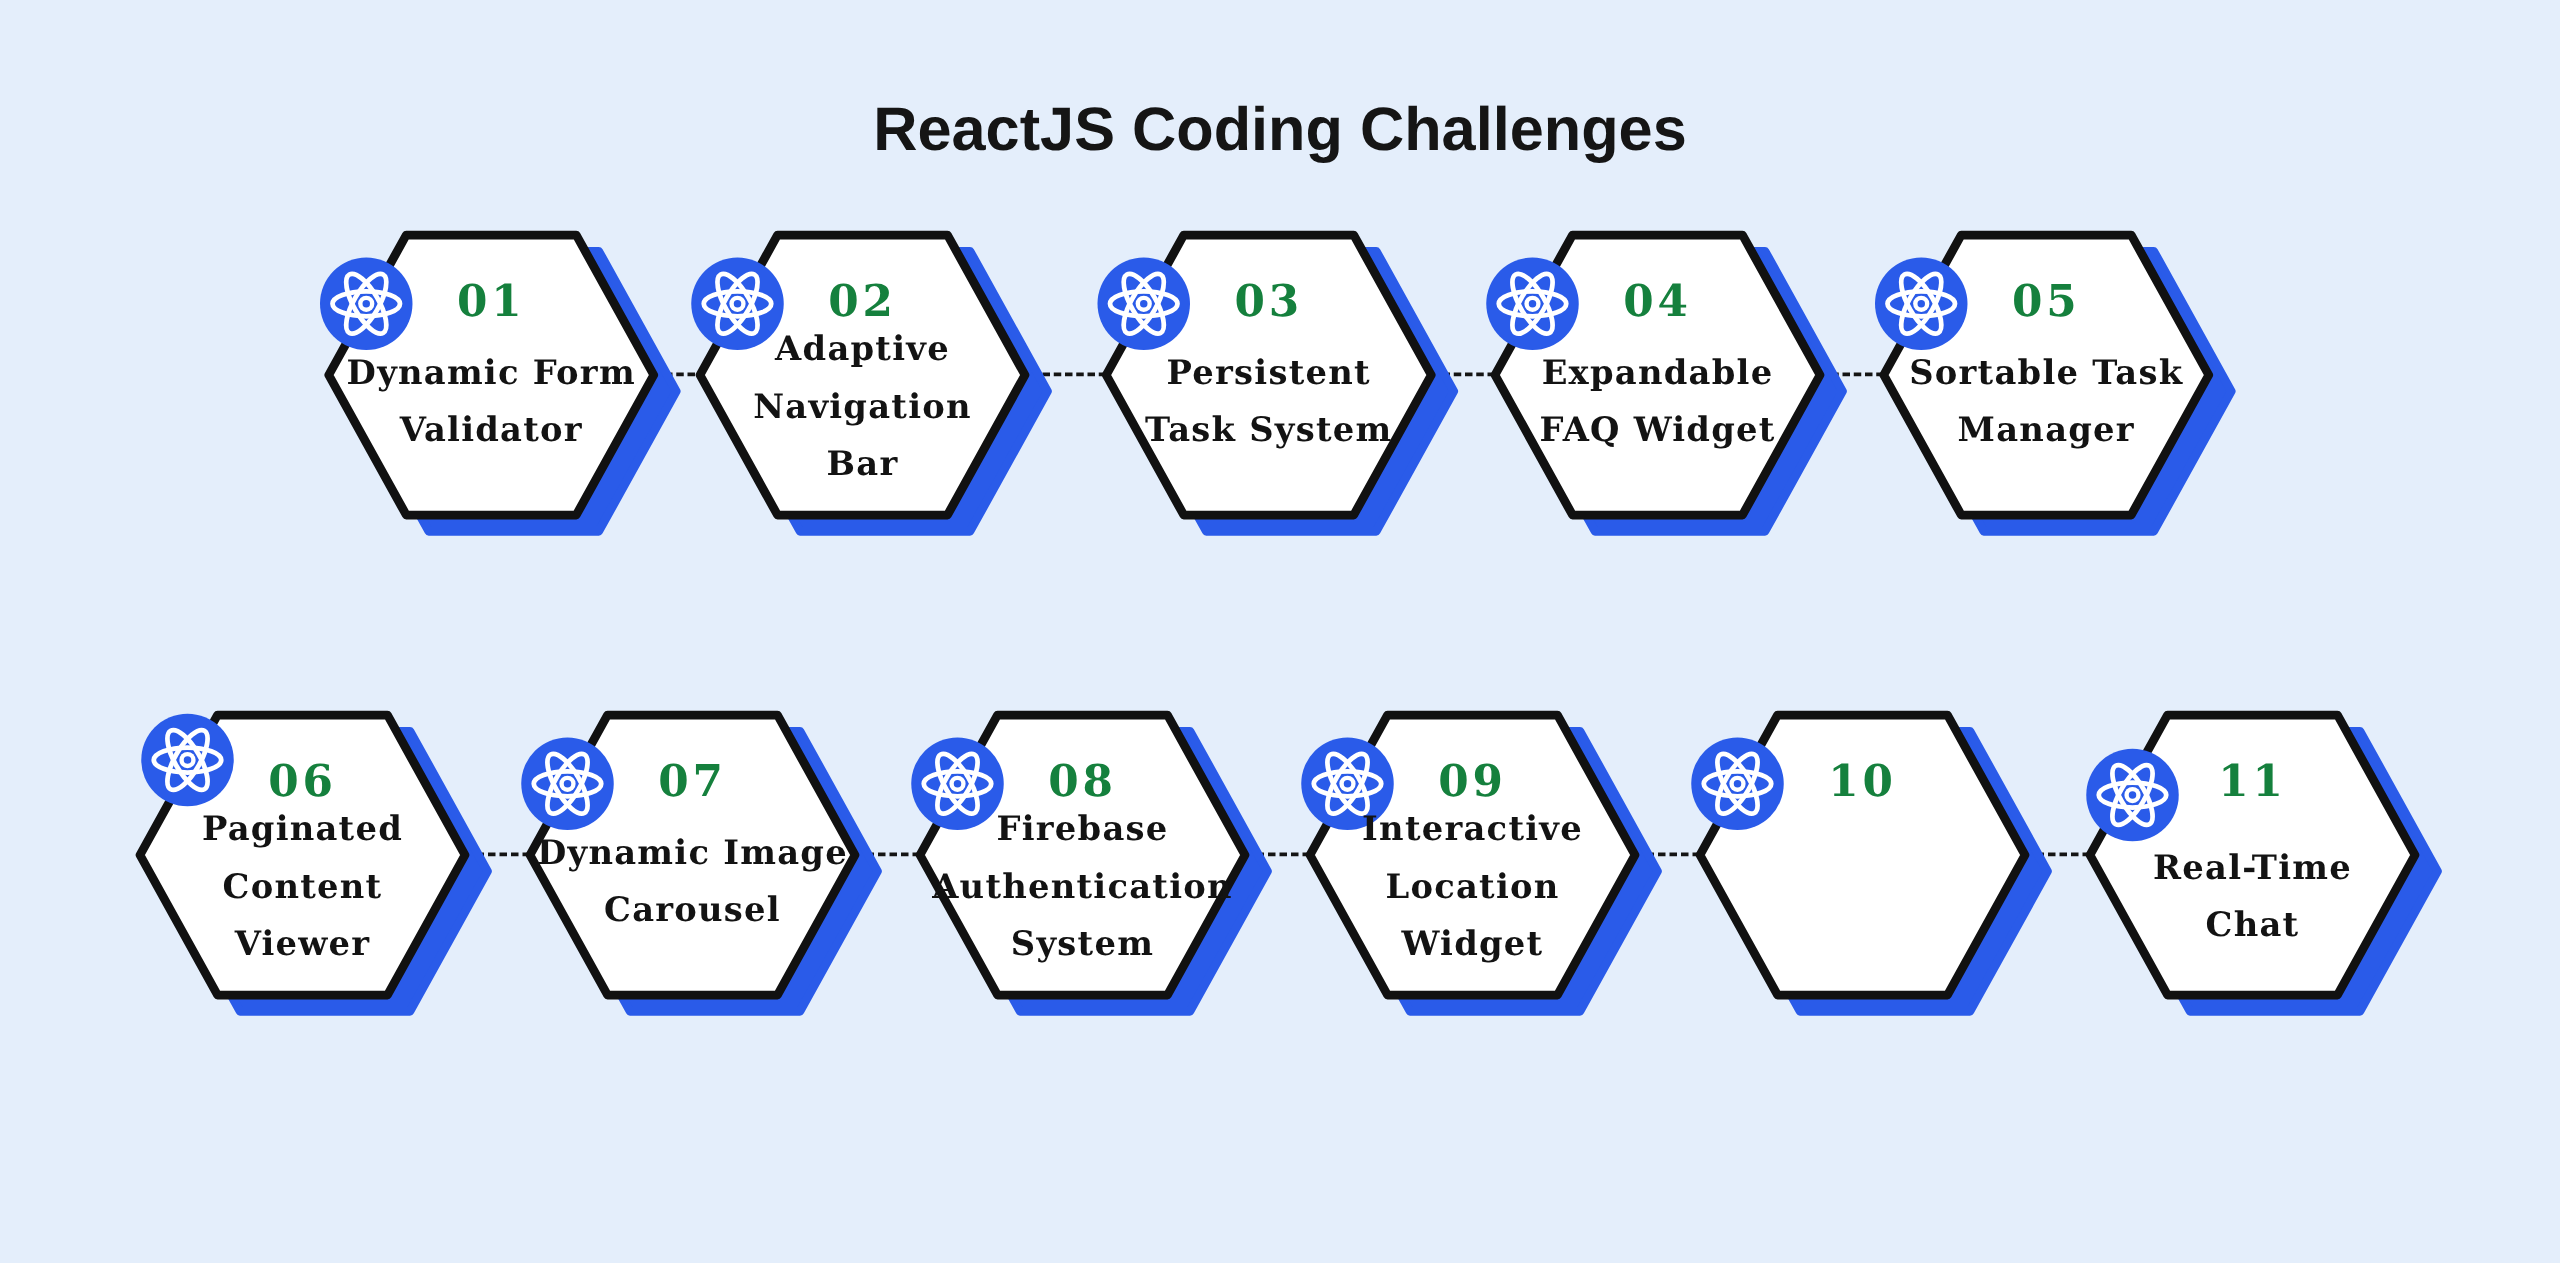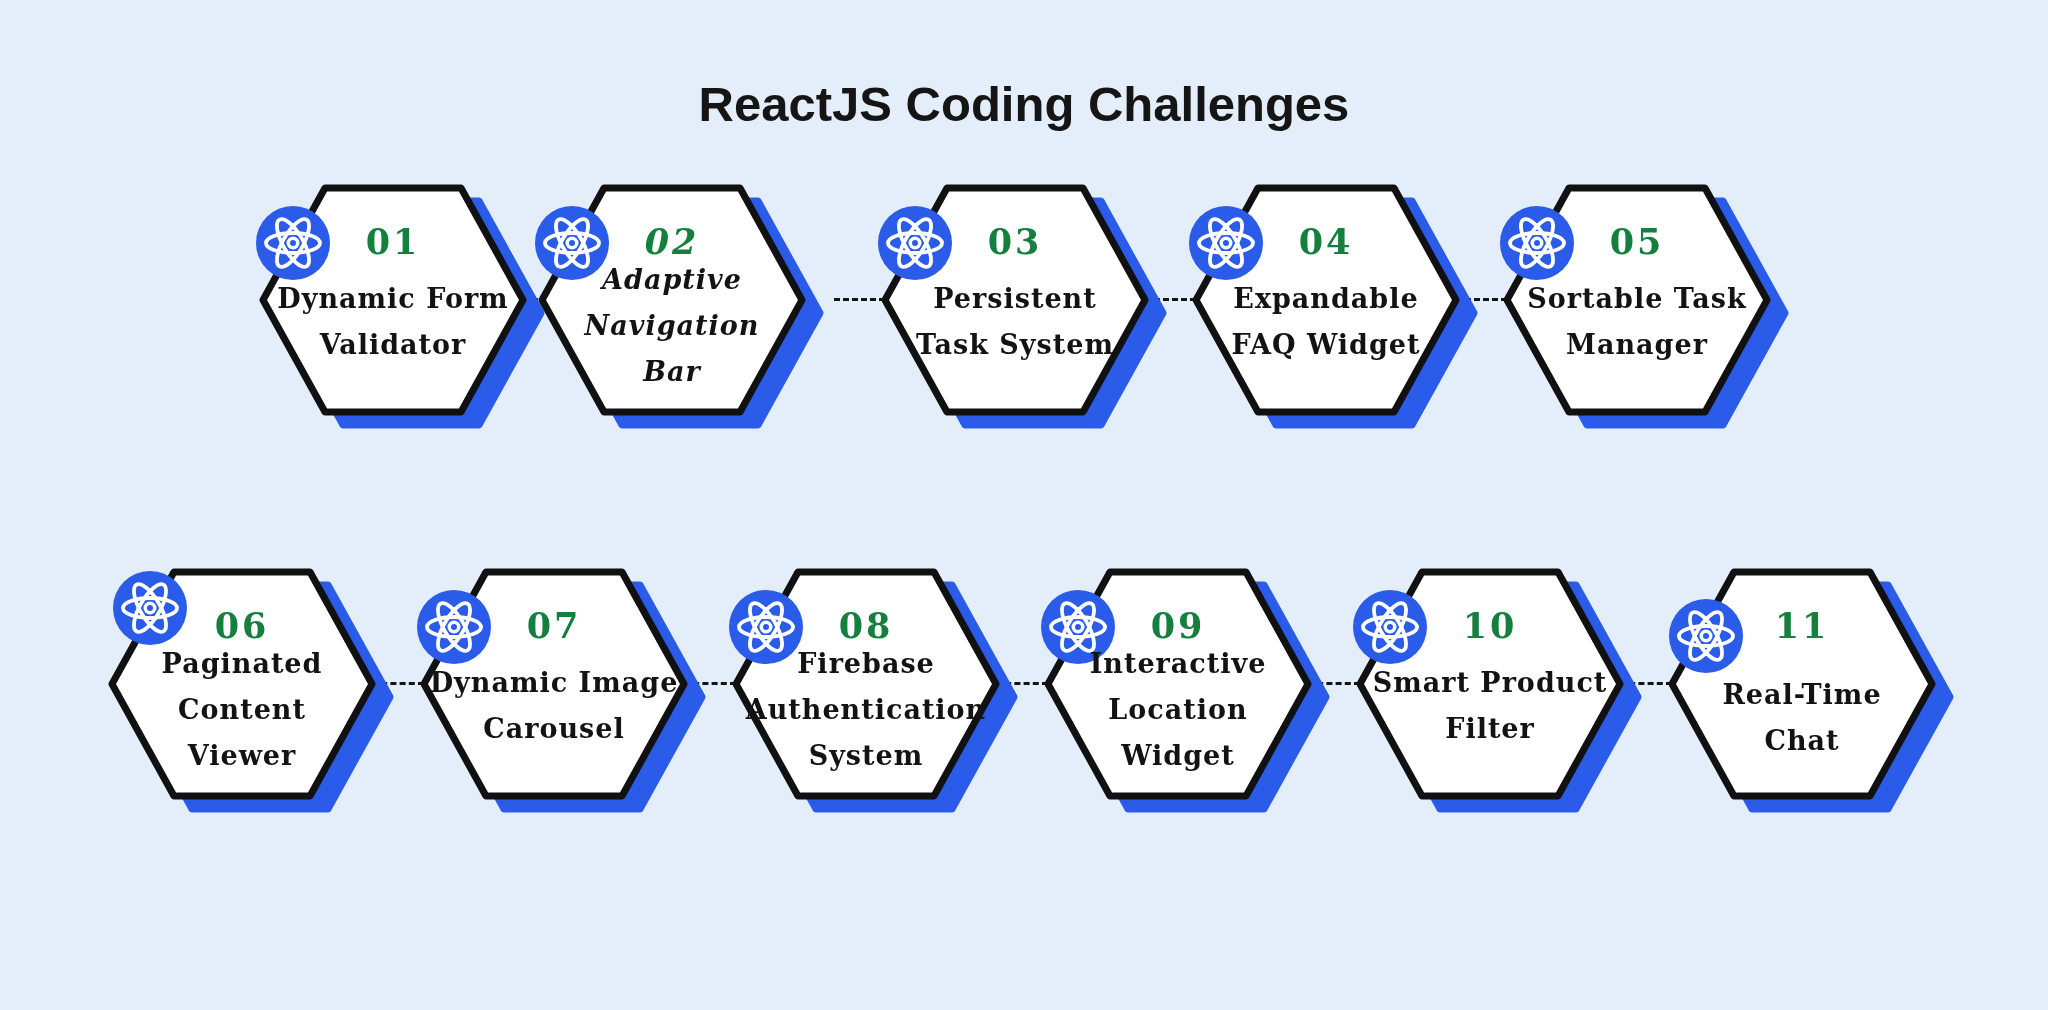--- a/index.html
+++ b/index.html
@@ -52,21 +52,21 @@
             <circle cx="0" cy="0" r="6.5" fill="#FFFFFF"></circle>
             <circle cx="0" cy="0" r="3" fill="#2A5BE9"></circle>
           </g>
         </svg>
         <div class="hex-number">01</div>
         <div class="hex-label" style="top: 88px;">
           <span>Dynamic Form</span>
           <span>Validator</span>
         </div>
       </div>
-      <div class="hex-cell" style="left: 542px; top: 188px; font-style: italic;">
+      <div class="hex-cell" style="left: 560px; top: 188px;">
         <svg class="hex-svg" viewBox="-12 -12 300 256">
           <polygon points="0,112 62,0 198,0 260,112 198,224 62,224" transform="translate(18,13)" fill="#2A5BE9" stroke="#2A5BE9" stroke-width="7" stroke-linejoin="round"></polygon>
           <polygon points="0,112 62,0 198,0 260,112 198,224 62,224" fill="#FFFFFF" stroke="#111111" stroke-width="7" stroke-linejoin="round"></polygon>
           <g transform="translate(30,55)">
             <circle cx="0" cy="0" r="37" fill="#2A5BE9"></circle>
             <ellipse cx="0" cy="0" rx="27" ry="10" fill="none" stroke="#FFFFFF" stroke-width="3.8" transform="rotate(0)"></ellipse>
             <ellipse cx="0" cy="0" rx="27" ry="10" fill="none" stroke="#FFFFFF" stroke-width="3.8" transform="rotate(60)"></ellipse>
             <ellipse cx="0" cy="0" rx="27" ry="10" fill="none" stroke="#FFFFFF" stroke-width="3.8" transform="rotate(120)"></ellipse>
             <circle cx="0" cy="0" r="6.5" fill="#FFFFFF"></circle>
             <circle cx="0" cy="0" r="3" fill="#2A5BE9"></circle>
@@ -222,24 +222,20 @@
           <g transform="translate(30,55)">
             <circle cx="0" cy="0" r="37" fill="#2A5BE9"></circle>
             <ellipse cx="0" cy="0" rx="27" ry="10" fill="none" stroke="#FFFFFF" stroke-width="3.8" transform="rotate(0)"></ellipse>
             <ellipse cx="0" cy="0" rx="27" ry="10" fill="none" stroke="#FFFFFF" stroke-width="3.8" transform="rotate(60)"></ellipse>
             <ellipse cx="0" cy="0" rx="27" ry="10" fill="none" stroke="#FFFFFF" stroke-width="3.8" transform="rotate(120)"></ellipse>
             <circle cx="0" cy="0" r="6.5" fill="#FFFFFF"></circle>
             <circle cx="0" cy="0" r="3" fill="#2A5BE9"></circle>
           </g>
         </svg>
         <div class="hex-number">10</div>
-        <div class="hex-label" style="top: 88px;">
-          <span>Smart Product</span>
-          <span>Filter</span>
-        </div>
       </div>
       <div class="hex-cell" style="left: 1672px; top: 572px;">
         <svg class="hex-svg" viewBox="-12 -12 300 256">
           <polygon points="0,112 62,0 198,0 260,112 198,224 62,224" transform="translate(18,13)" fill="#2A5BE9" stroke="#2A5BE9" stroke-width="7" stroke-linejoin="round"></polygon>
           <polygon points="0,112 62,0 198,0 260,112 198,224 62,224" fill="#FFFFFF" stroke="#111111" stroke-width="7" stroke-linejoin="round"></polygon>
           <g transform="translate(34,64)">
             <circle cx="0" cy="0" r="37" fill="#2A5BE9"></circle>
             <ellipse cx="0" cy="0" rx="27" ry="10" fill="none" stroke="#FFFFFF" stroke-width="3.8" transform="rotate(0)"></ellipse>
             <ellipse cx="0" cy="0" rx="27" ry="10" fill="none" stroke="#FFFFFF" stroke-width="3.8" transform="rotate(60)"></ellipse>
             <ellipse cx="0" cy="0" rx="27" ry="10" fill="none" stroke="#FFFFFF" stroke-width="3.8" transform="rotate(120)"></ellipse>

